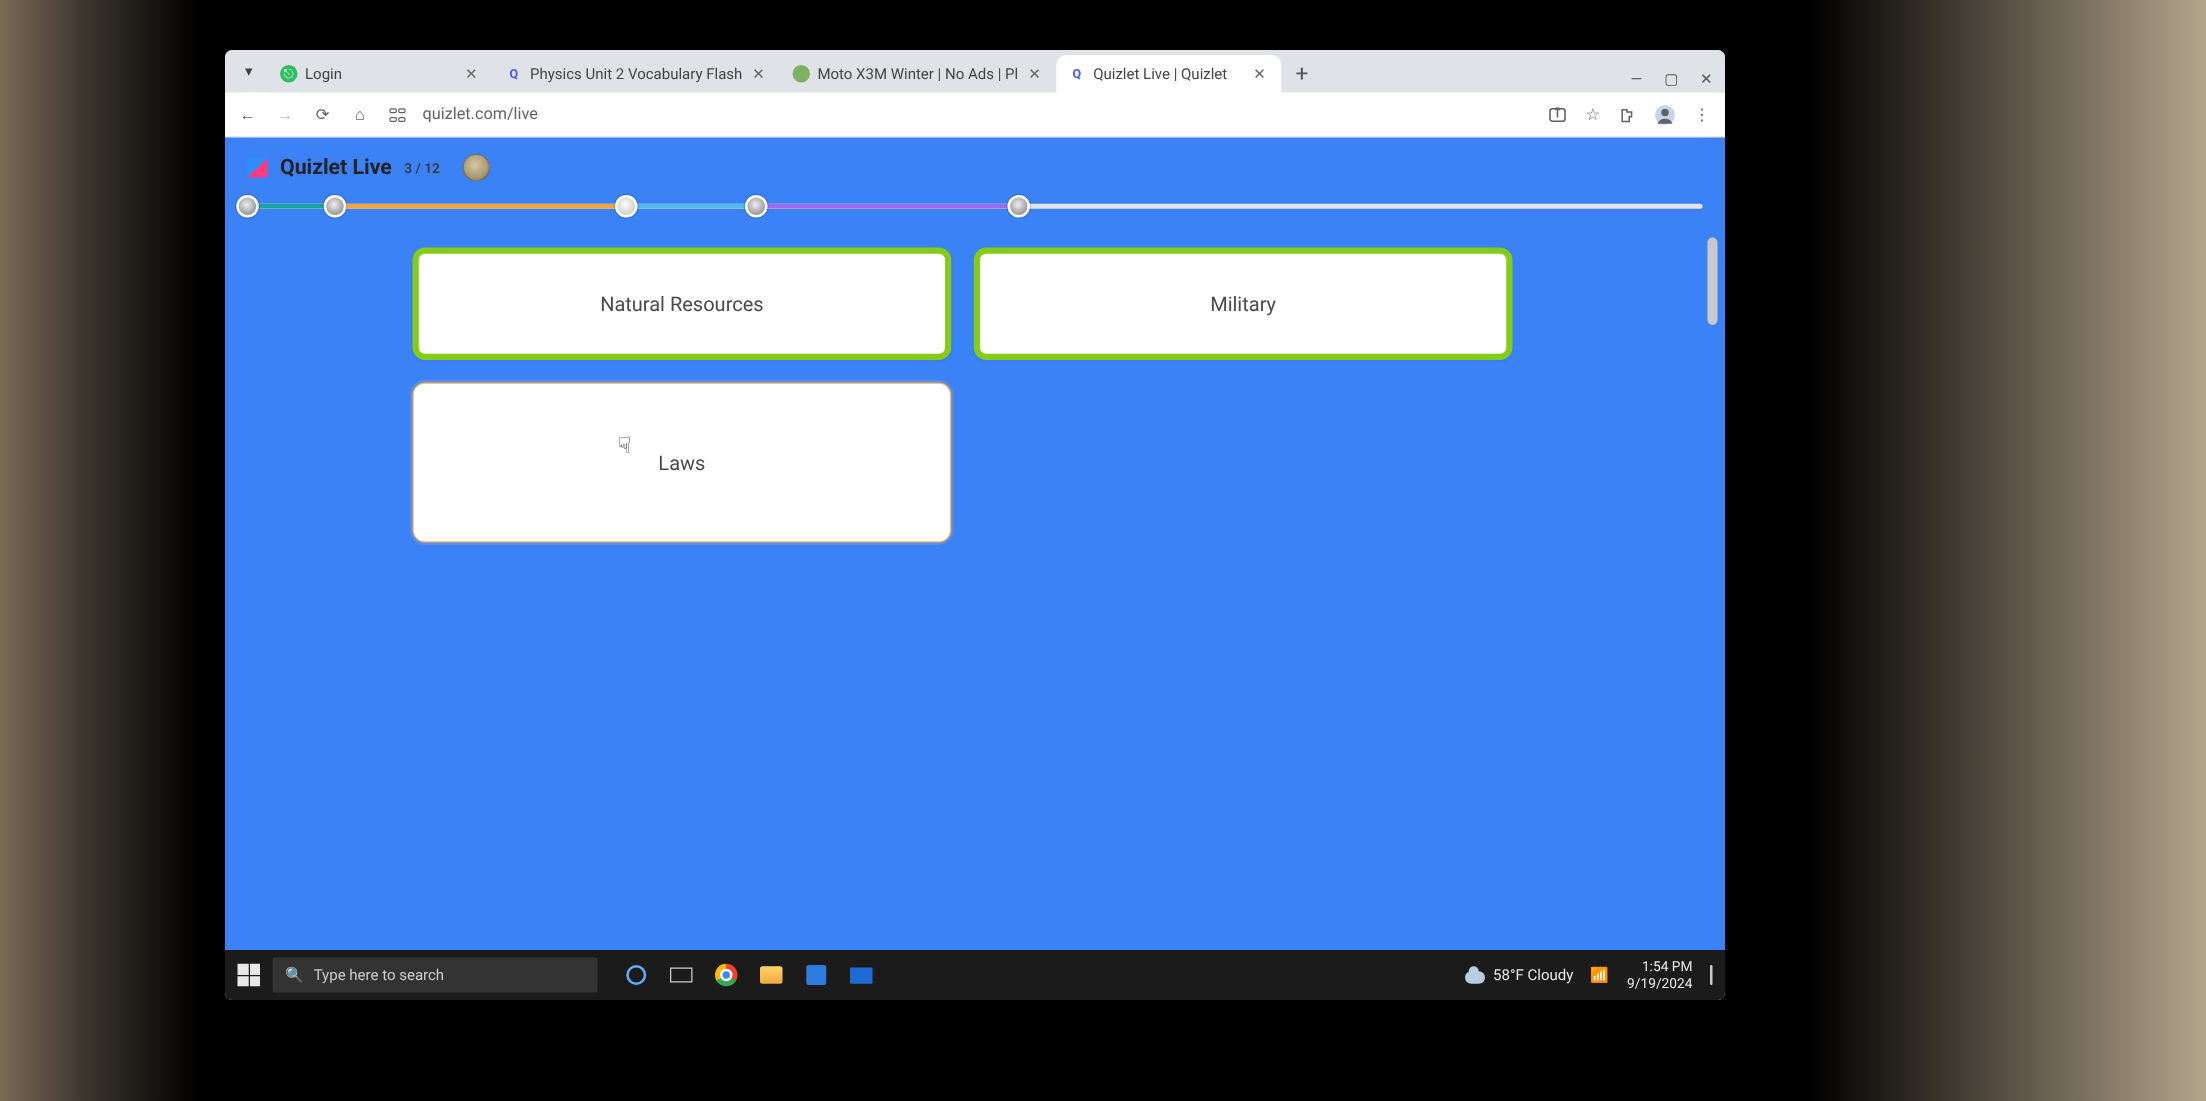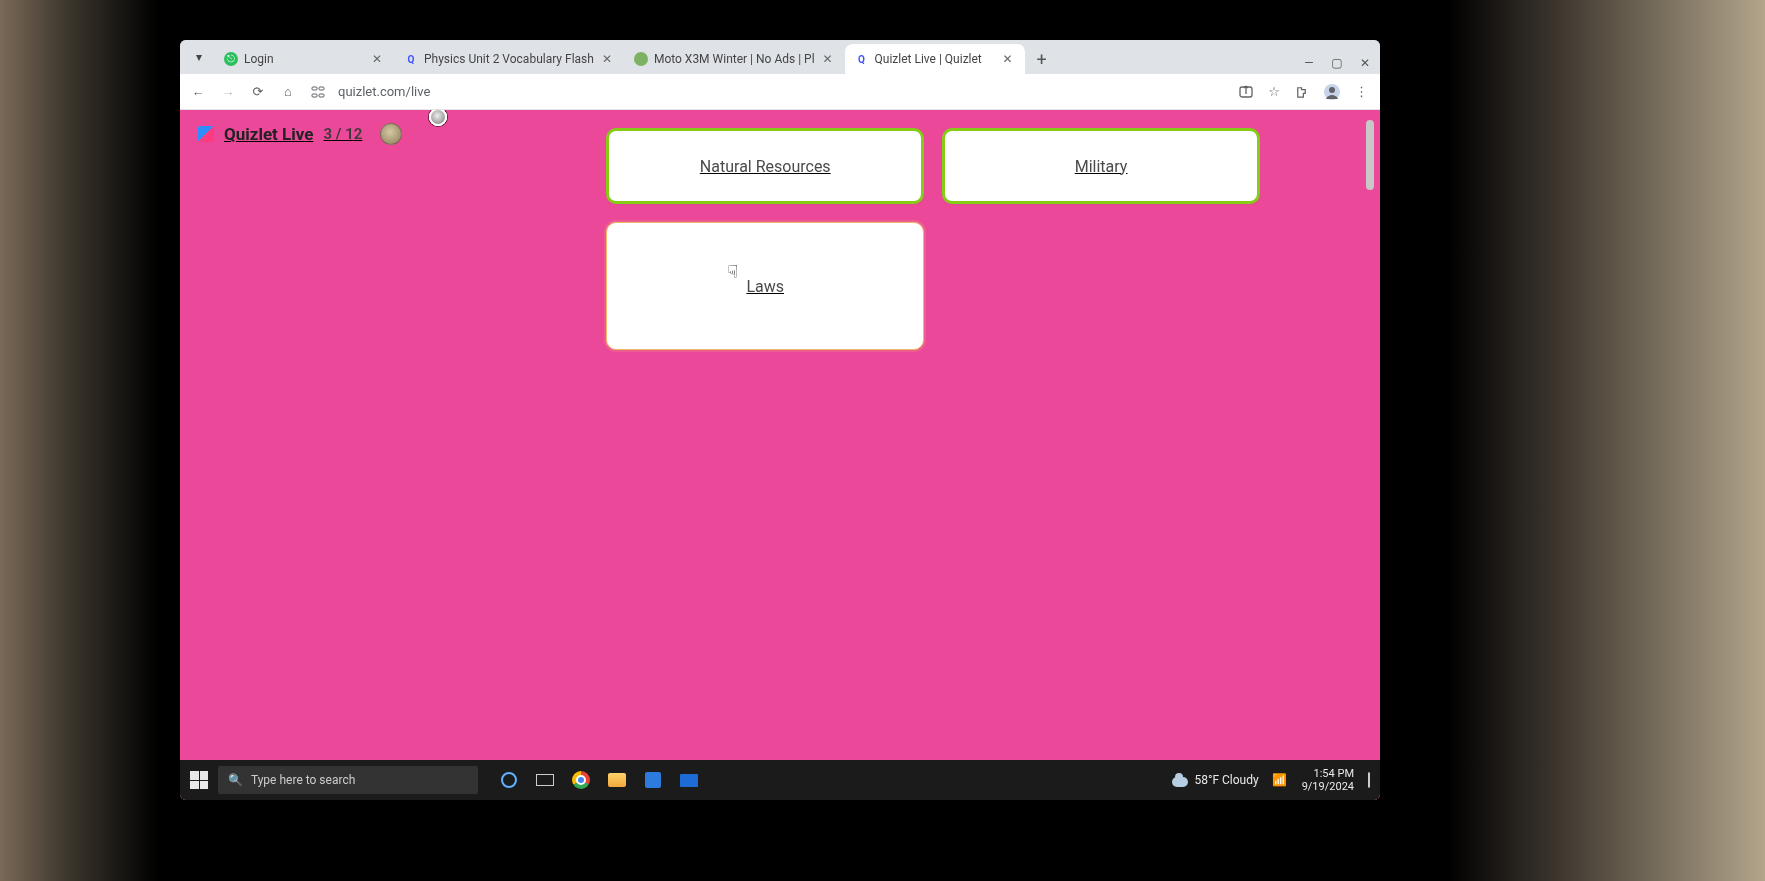--- a/index.html
+++ b/index.html
@@ -37,26 +37,26 @@
   
   .urlbar { height:36px; background:#fff; border-bottom:1px solid #e4e4e4; display:flex; align-items:center; padding:0 8px; gap:10px; font-size:13px; color:#5f6368; }
   .nav-icon { width:20px; height:20px; display:flex; align-items:center; justify-content:center; color:#5f6368; cursor:pointer; }
   .site-control { width:20px; height:20px; font-size:11px; }
   .urltext { flex:0 0 auto; }
   .urlbar .spacer { flex:1; }
   .url-right-icons { display:flex; gap:14px; align-items:center; padding-right:4px; color:#5f6368; }
   .url-right-icons span { display:flex; align-items:center; justify-content:center; cursor:pointer; }
 
   
-  .page { flex:1; background:#ec4899; display:flex; flex-direction:row; overflow:hidden; position:relative;text-decoration:underline; }
+  .page { flex:1; background:#3b82f6; display:flex; flex-direction:column; overflow:hidden; position:relative; }
   .ql-header { height:48px; display:flex; align-items:center; padding:0 18px; gap:10px; font-weight:700; font-size:17px; color:#222; }
   .ql-logo { width:16px; height:16px; border-radius:2px; position:relative; }
   .ql-logo::before { content:""; position:absolute; inset:0; background:linear-gradient(135deg,#2f8eff 0%, #2f8eff 50%, #ff3b7f 50%); border-radius:2px; }
   .ql-header .team-name { flex:1; text-align:center; font-weight:600; font-size:18px; color:#3a3a3a; }
-  .ql-header .score { font-size:15px; font-weight:600; color:#3a3a3a; margin-right:8px; }
+  .ql-header .score { font-size:11px; font-weight:600; color:#3a3a3a; margin-right:8px; }
   .ql-header .avatar { width:22px; height:22px; border-radius:50%; background:radial-gradient(circle at 45% 40%, #d8c9a5, #8a7a56); border:1px solid rgba(0,0,0,.25); }
 
   
   .progress-wrap { padding:0 18px 8px; }
   .progress { position:relative; height:14px; }
   .track { position:absolute; left:0; right:0; top:50%; height:4px; background:#e5e5e5; transform:translateY(-50%); border-radius:2px; overflow:hidden; }
   .seg { position:absolute; top:0; height:100%; }
   .seg1 { left:0%; width:6%; background:#1aa39b; }
   .seg2 { left:6%; width:20%; background:#f5a33b; }
   .seg3 { left:26%; width:9%; background:#54b8e8; }
@@ -65,21 +65,21 @@
   .node.n1 { left:0%; }
   .node.n2 { left:6%; }
   .node.n3 { left:26%; background:radial-gradient(circle at 45% 40%, #fff, #bbb); }
   .node.n4 { left:35%; }
   .node.n5 { left:53%; }
 
   
   .question-area { flex:1; padding:18px 120px 0 150px; position:relative; }
   .prompt { font-size:38px; font-weight:500; color:#262626; line-height:1.35; max-width:860px; margin-bottom:34px; font-family: Georgia, 'Segoe UI', serif; }
   .answers { display:grid; grid-template-columns:1fr 1fr; gap:18px; max-width:880px; }
-  .answer { background:#fff; border:3px solid #84cc16; border-radius:10px; height:76px; display:flex; align-items:center; justify-content:center; font-size:16px; color:#4a4a4a; cursor:pointer; box-shadow:0 1px 2px rgba(0,0,0,.03); }
+  .answer { background:#fff; border:5px solid #84cc16; border-radius:10px; height:90px; display:flex; align-items:center; justify-content:center; font-size:16px; color:#4a4a4a; cursor:pointer; box-shadow:0 1px 2px rgba(0,0,0,.03); }
   .answer.hover { border:1.5px solid #f0b86b; box-shadow:0 0 0 2px rgba(240,184,107,.2); position:relative; height:128px; }
   .cursor-pointer-icon { position:absolute; top:30%; left:38%; font-size:18px; color:#222; pointer-events:none; }
   .scroll-thumb { position:absolute; right:6px; top:10px; width:8px; height:70px; background:#c8c8c8; border-radius:4px; }
 
   
   .taskbar { position:absolute; left:0; right:0; bottom:0; height:40px; background:#1b1b1b; display:flex; align-items:center; color:#e8e8e8; font-size:12px; padding:0 10px; gap:10px; }
   .start { width:18px; height:18px; display:grid; grid-template-columns:1fr 1fr; grid-template-rows:1fr 1fr; gap:1px; }
   .start div { background:#e8e8e8; }
   .searchbox { background:#333; border-radius:2px; height:28px; display:flex; align-items:center; padding:0 10px; gap:8px; flex:0 0 260px; color:#ccc; }
   .task-icons { display:flex; gap:14px; align-items:center; margin-left:10px; }

